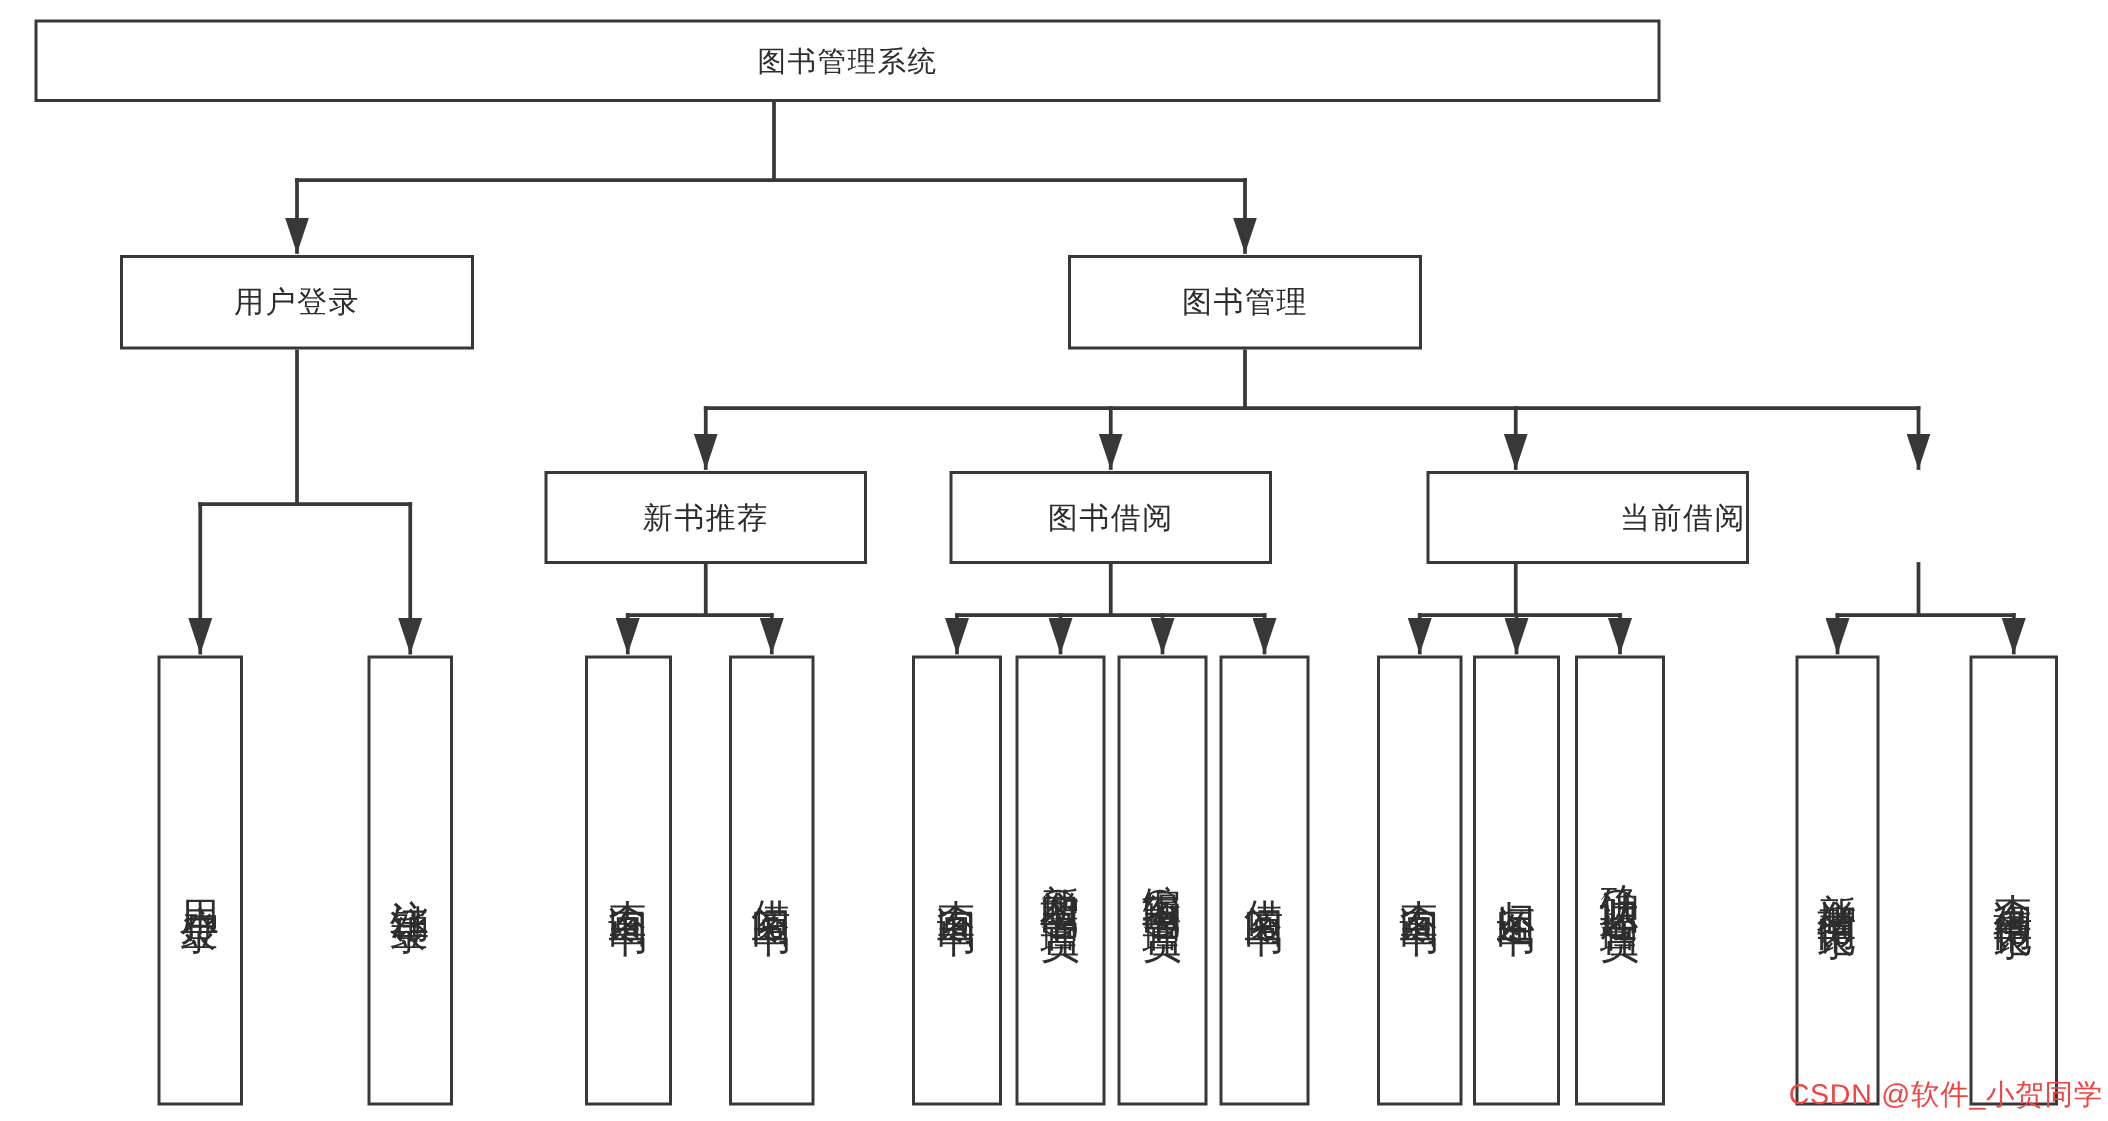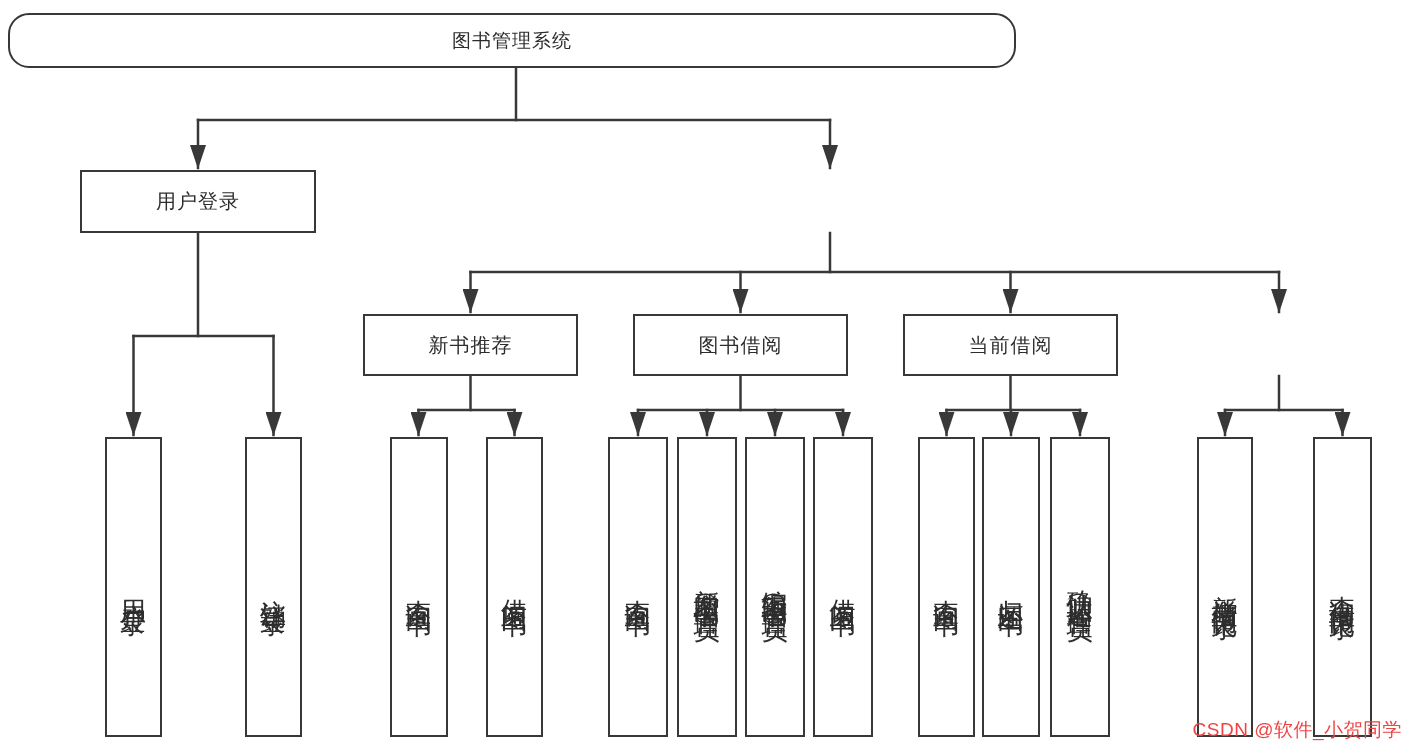--- a/index.html
+++ b/index.html
@@ -69,35 +69,38 @@
     <line class="edge" x1="707" y1="410" x2="707" y2="435" marker-end="url(#arrowhead)"></line>
     <line class="edge" x1="775" y1="410" x2="775" y2="435" marker-end="url(#arrowhead)"></line>
     <line class="edge" x1="843" y1="410" x2="843" y2="435" marker-end="url(#arrowhead)"></line>
     <line class="edge" x1="946.5" y1="410" x2="946.5" y2="435" marker-end="url(#arrowhead)"></line>
     <line class="edge" x1="1011" y1="410" x2="1011" y2="435" marker-end="url(#arrowhead)"></line>
     <line class="edge" x1="1080" y1="410" x2="1080" y2="435" marker-end="url(#arrowhead)"></line>
     <line class="edge" x1="1225" y1="410" x2="1225" y2="435" marker-end="url(#arrowhead)"></line>
     <line class="edge" x1="1342.5" y1="410" x2="1342.5" y2="435" marker-end="url(#arrowhead)"></line>
   </svg>
 
-  <div class="node h-node root-node" style="left:8px; top:13px; width:1008px; height:55px;border-radius:21px;">
+  <div class="node h-node root-node" style="left:23px; top:13px; width:1084px; height:55px;">
     <span class="label">图书管理系统</span>
   </div>
 
   <div class="node h-node" style="left:80px; top:170px; width:236px; height:63px;">
     <span class="label">用户登录</span>
+  </div>
+  <div class="node h-node" style="left:712px; top:170px; width:236px; height:63px;">
+    <span class="label">图书管理</span>
   </div>
 
   <div class="node h-node" style="left:633px; top:314px; width:215px; height:62px;">
     <span class="label">图书借阅</span>
   </div>
   <div class="node h-node" style="left:363px; top:314px; width:215px; height:62px;">
     <span class="label">新书推荐</span>
   </div>
-  <div class="node h-node" style="left:903px; top:314px; width:215px; height:62px;">
+  <div class="node h-node" style="left:951px; top:314px; width:215px; height:62px;justify-content:flex-end;">
     <span class="label">当前借阅</span>
   </div>
 
   <div class="node v-node" style="left:105px; top:437px; width:57px; height:300px;">
     <span class="label">用户登录</span>
   </div>
   <div class="node v-node" style="left:245px; top:437px; width:57px; height:300px;">
     <span class="label">注销登录</span>
   </div>
 

